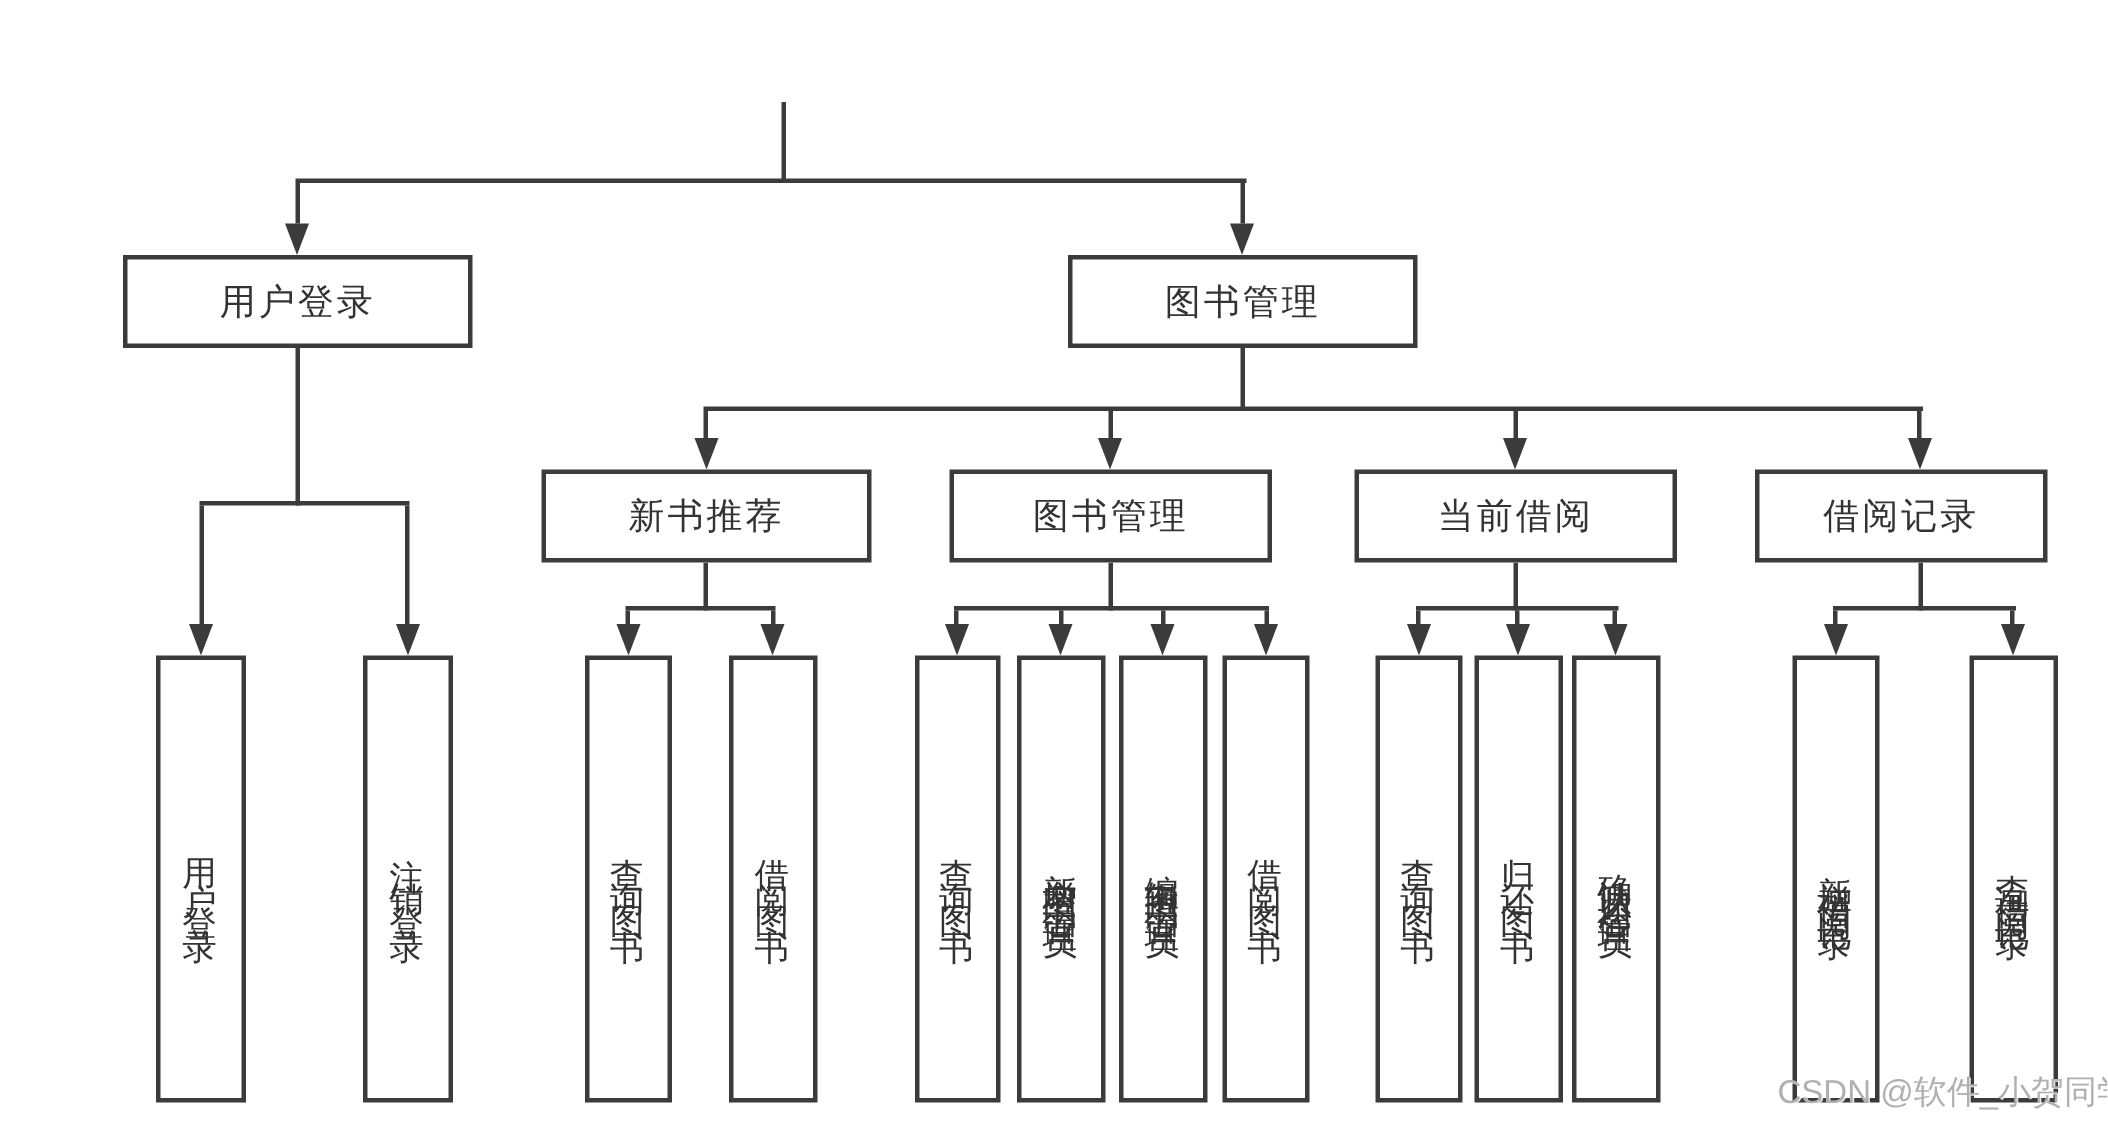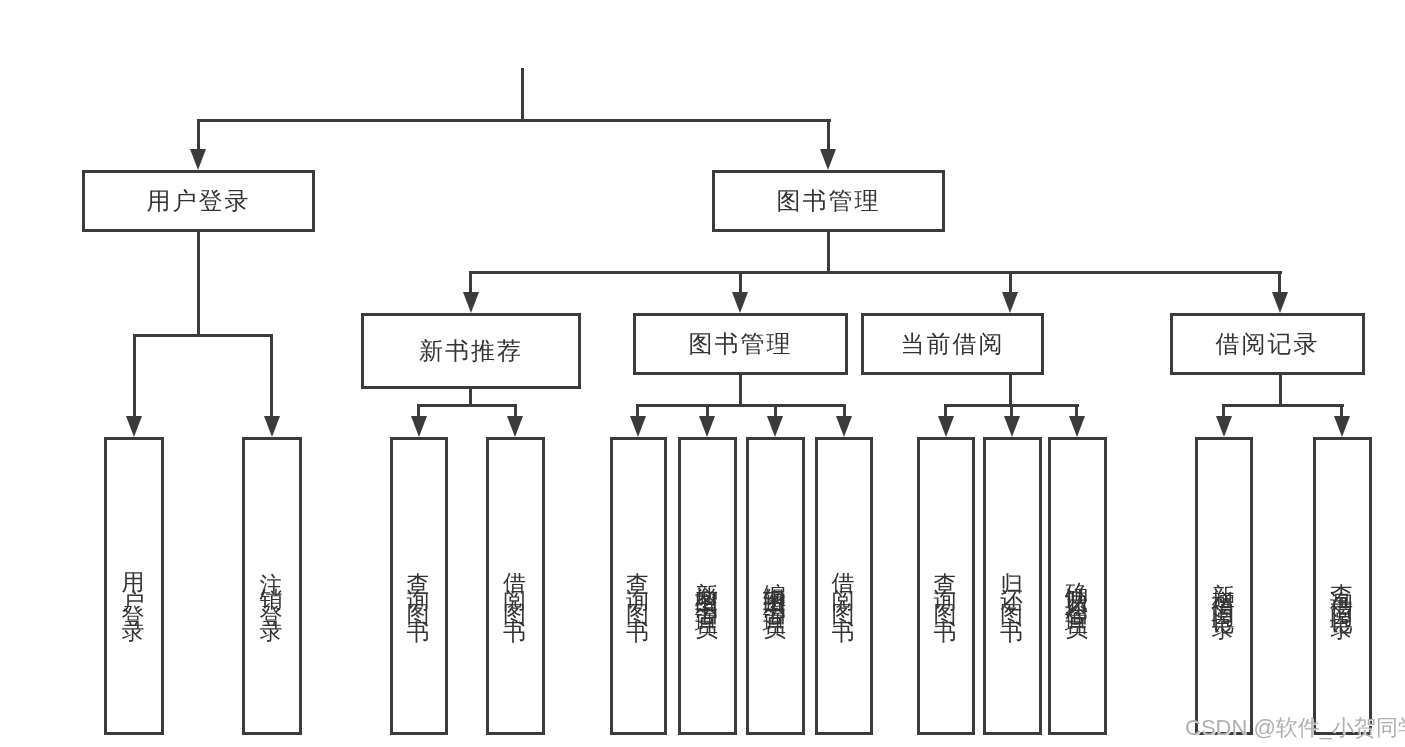--- a/index.html
+++ b/index.html
@@ -99,23 +99,23 @@
   <div class="line" style="left:1222px;top:404px;width:122px;height:3px"></div>
   <div class="line" style="left:1222px;top:407px;width:3px;height:9px"></div>
   <div class="arrow" style="left:1216px;top:416px"></div>
   <div class="line" style="left:1340px;top:407px;width:3px;height:9px"></div>
   <div class="arrow" style="left:1334px;top:416px"></div>
 
 
   <div class="node h" style="left:82px;top:170px;width:233px;height:62px">用户登录</div>
   <div class="node h" style="left:712px;top:170px;width:233px;height:62px">图书管理</div>
 
-  <div class="node h" style="left:361px;top:313px;width:220px;height:76px">新书推荐</div>
+  <div class="node h" style="left:361px;top:313px;width:220px;height:62px">新书推荐</div>
   <div class="node h" style="left:633px;top:313px;width:215px;height:62px">图书管理</div>
-  <div class="node h" style="left:861px;top:313px;width:183px;height:62px">当前借阅</div>
+  <div class="node h" style="left:903px;top:313px;width:215px;height:62px">当前借阅</div>
   <div class="node h" style="left:1170px;top:313px;width:195px;height:62px">借阅记录</div>
 
   <div class="node v sp-wide" style="left:104px;top:437px;width:60px;height:298px">用户登录</div>
   <div class="node v sp-wide" style="left:242px;top:437px;width:60px;height:298px">注销登录</div>
 
   <div class="node v sp-wide" style="left:390px;top:437px;width:58px;height:298px">查询图书</div>
   <div class="node v sp-wide" style="left:486px;top:437px;width:59px;height:298px">借阅图书</div>
 
   <div class="node v sp-wide" style="left:610px;top:437px;width:57px;height:298px">查询图书</div>
   <div class="node v sp-tight" style="left:678px;top:437px;width:59px;height:298px">新增图书（管理员）</div>

